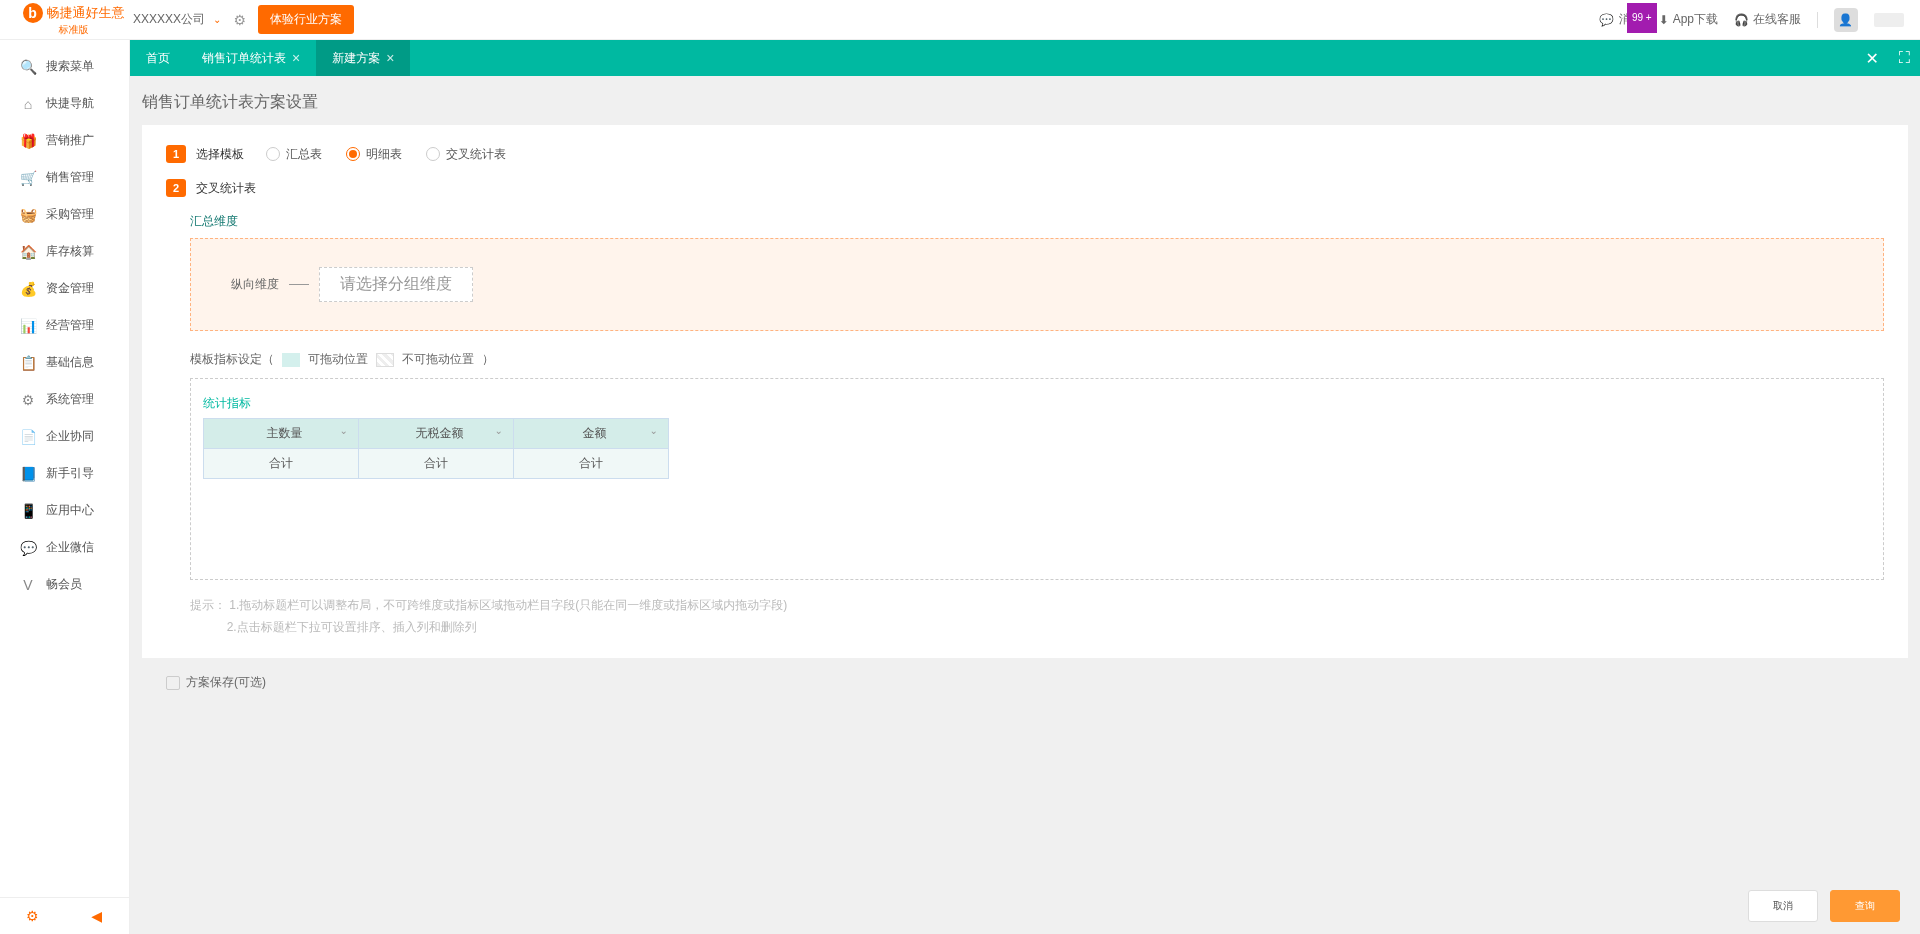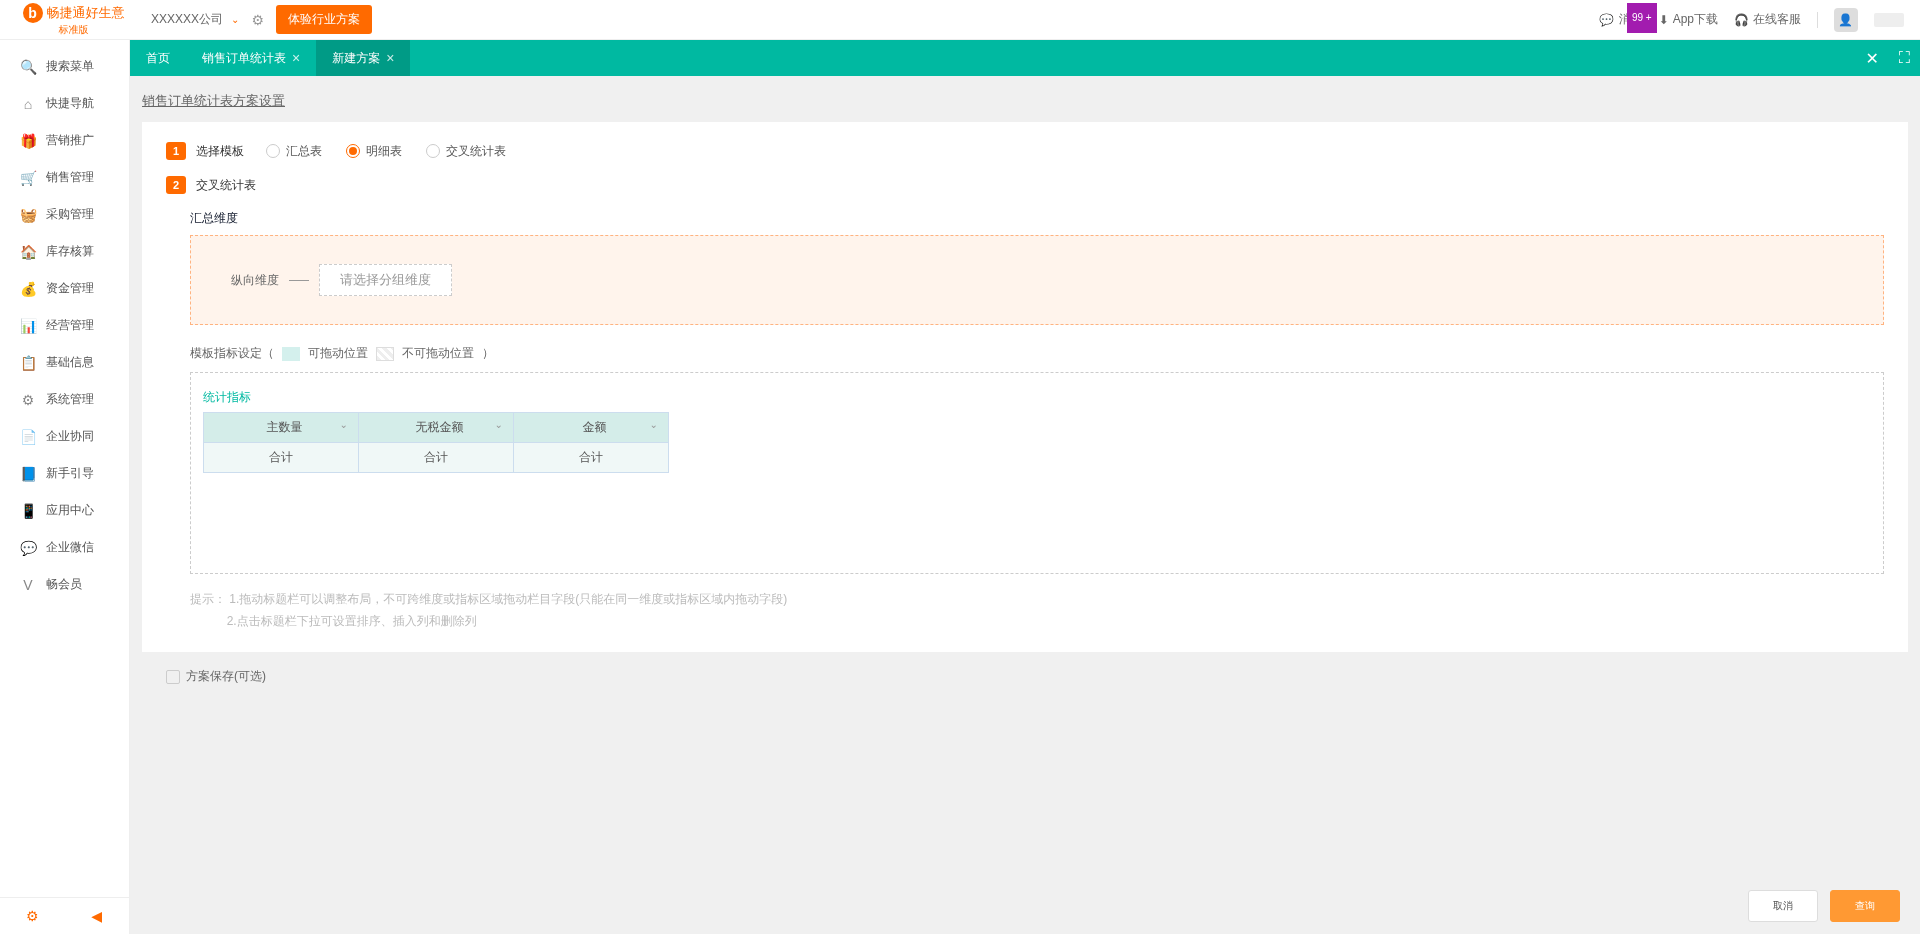--- a/index.html
+++ b/index.html
@@ -6,21 +6,21 @@
 body { font-family: "Microsoft YaHei", -apple-system, sans-serif; font-size: 12px; color: #333; background: #fff; overflow: hidden; }
 .app { display: flex; flex-direction: column; height: 934px; width: 1920px; }
 
 
 .top-header { height: 40px; display: flex; align-items: center; padding: 0 16px; border-bottom: 1px solid #eee; }
 .logo-area { display: flex; align-items: center; width: 115px; flex-direction: column; justify-content: center; }
 .logo-row { display: flex; align-items: center; gap: 4px; }
 .logo-icon { width: 20px; height: 20px; background: #ff6a00; border-radius: 50%; display: flex; align-items: center; justify-content: center; color: #fff; font-weight: bold; font-size: 14px; }
 .logo-text { color: #ff6a00; font-size: 13px; font-weight: 500; }
 .logo-sub { color: #ff6a00; font-size: 10px; }
-.company-select { margin-left: 20px; display: flex; align-items: center; gap: 8px; color: #666; cursor: pointer; }
+.company-select { margin-left: 2px; display: flex; align-items: center; gap: 8px; color: #666; cursor: pointer; }
 .company-select .chev { color: #ff6a00; font-size: 10px; }
 .gear-icon { margin-left: 12px; color: #999; cursor: pointer; font-size: 14px; }
 .experience-btn { margin-left: 12px; background: #ff6a00; color: #fff; border: none; padding: 6px 12px; border-radius: 3px; cursor: pointer; font-size: 12px; }
 .header-spacer { flex: 1; }
 .header-right { display: flex; align-items: center; gap: 16px; color: #666; }
 .header-item { display: flex; align-items: center; gap: 4px; cursor: pointer; position: relative; }
 .badge { position: absolute; top: -8px; right: -14px; background: #a21caf; color: #fff; border-radius: 0; padding: 8px 5px; font-size: 10px; line-height: 14px; }
 .divider-v { width: 1px; height: 16px; background: #ddd; }
 .avatar { width: 24px; height: 24px; background: #ddd; border-radius: 4px; display: flex; align-items: center; justify-content: center; color: #aaa; }
 .avatar-name { width: 30px; height: 14px; background: #eee; border-radius: 2px; }
@@ -37,41 +37,41 @@
 
 .content { flex: 1; display: flex; flex-direction: column; background: #f0f0f0; }
 .tabs-bar { height: 36px; background: #00b9a1; display: flex; align-items: center; color: #fff; }
 .tab { padding: 0 16px; height: 100%; display: flex; align-items: center; gap: 6px; cursor: pointer; font-size: 12px; }
 .tab.active { background: #009b86; }
 .tab-close { font-size: 14px; cursor: pointer; opacity: 0.8; }
 .tabs-spacer { flex: 1; }
 .tab-action { padding: 0 10px; cursor: pointer; font-size: 16px; }
 
 .page-body { flex: 1; background: #f0f0f0; padding: 12px; overflow: auto; position: relative; }
-.page-title { color: #666; font-size: 13px; padding: 4px 0 12px 0; text-decoration: underline; }
+.page-title { color: #666; font-size: 16px; padding: 4px 0 12px 0; }
 
 .card { background: #fff; padding: 20px 24px; margin-bottom: 12px; }
 
 
 .step-row { display: flex; align-items: center; gap: 10px; margin-bottom: 16px; }
 .step-num { background: #ff6a00; color: #fff; width: 20px; height: 18px; border-radius: 3px; display: flex; align-items: center; justify-content: center; font-size: 11px; font-weight: bold; }
 .step-label { font-size: 12px; color: #333; }
 
 .radio-group { display: flex; gap: 24px; margin-left: 12px; }
 .radio-opt { display: flex; align-items: center; gap: 6px; cursor: pointer; color: #555; }
 .radio-circle { width: 14px; height: 14px; border: 1px solid #ccc; border-radius: 50%; display: flex; align-items: center; justify-content: center; }
 .radio-opt.selected .radio-circle { border-color: #ff6a00; }
 .radio-opt.selected .radio-circle::after { content: ""; width: 8px; height: 8px; background: #ff6a00; border-radius: 50%; }
 
-.section-label { color: #0f172a; font-size: 12px; margin: 4px 0 8px 24px; }
+.section-label { color: #0f766e; font-size: 12px; margin: 4px 0 8px 24px; }
 
 .dim-box { border: 1px dashed #ffb380; background: #fff4ec; padding: 28px 40px; margin-left: 24px; display: flex; align-items: center; gap: 10px; }
 .dim-label { color: #666; font-size: 12px; }
 .dim-line { width: 20px; height: 1px; background: #999; }
-.dim-input { border: 1px dashed #ccc; padding: 6px 20px; color: #999; font-size: 13px; background: #fff; cursor: pointer; }
+.dim-input { border: 1px dashed #ccc; padding: 6px 20px; color: #999; font-size: 16px; background: #fff; cursor: pointer; }
 
 .legend-row { display: flex; align-items: center; gap: 8px; margin: 20px 0 10px 24px; color: #666; font-size: 12px; }
 .legend-box { width: 18px; height: 14px; }
 .legend-box.draggable { background: #d4f0ed; }
 .legend-box.fixed { background: repeating-linear-gradient(45deg, #eee, #eee 3px, #fff 3px, #fff 6px); border: 1px solid #ddd; }
 
 .metrics-area { margin-left: 24px; border: 1px dashed #ccc; padding: 16px 12px 100px 12px; }
 .metrics-title { color: #00b9a1; font-size: 12px; margin-bottom: 6px; }
 .metrics-table { border-collapse: collapse; }
 .metrics-table th, .metrics-table td { border: 1px solid #cde; padding: 6px 0; text-align: center; font-size: 12px; font-weight: normal; width: 155px; }

